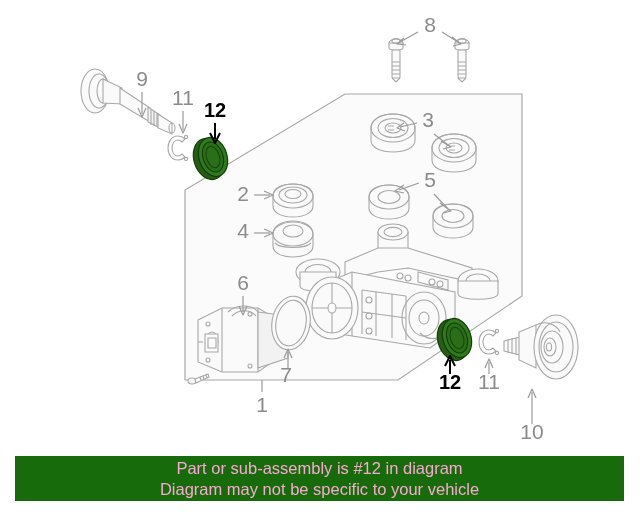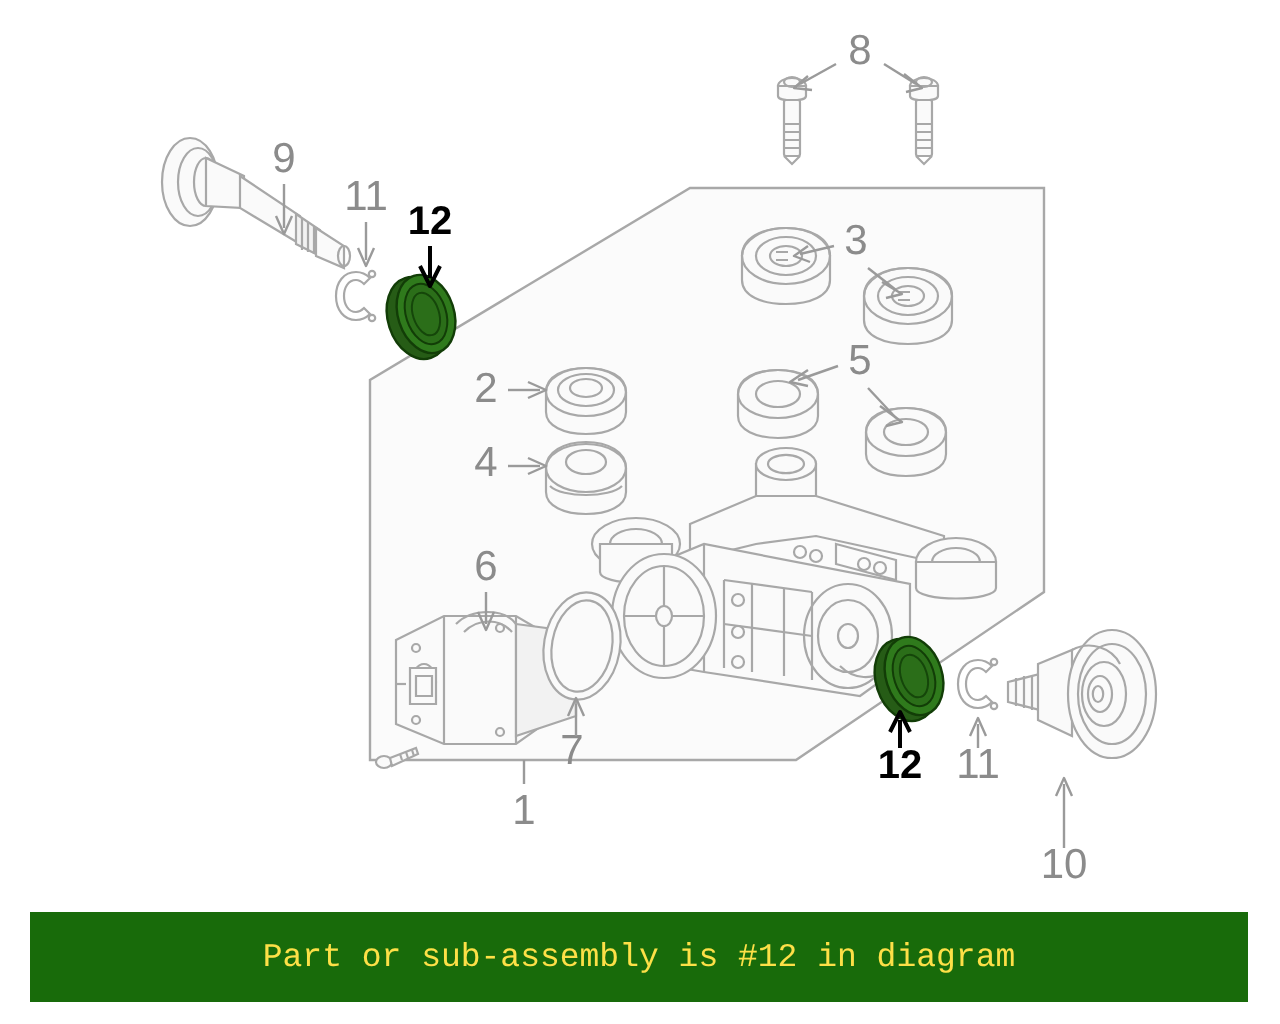--- a/index.html
+++ b/index.html
@@ -88,22 +88,22 @@
     width: 609px;
     height: 45px;
     background: #186b0a;
     display: flex;
     flex-direction: column;
     align-items: center;
     justify-content: center;
     box-sizing: border-box;
   }
   .banner-line {
-    color: #fde047;
-    font-family: Liberation Mono, monospace;
+    color: #f9a8d4;
+    font-family: Liberation Sans, sans-serif;
     font-size: 16.5px;
     line-height: 21px;
     text-align: center;
     white-space: nowrap;
   }
 </style>
 </head>
 <body>
 
 <div id="page">
@@ -383,15 +383,16 @@
 
     <g>
       <path class="lead" d="M262,380 L262,392"></path>
       <text class="callout-num" x="262" y="412" text-anchor="middle">1</text>
     </g>
 
   </svg>
 
   <div id="banner">
     <div class="banner-line">Part or sub-assembly is #12 in diagram</div>
+    <div class="banner-line">Diagram may not be specific to your vehicle</div>
   </div>
 
 </div>
 
 </body></html>

